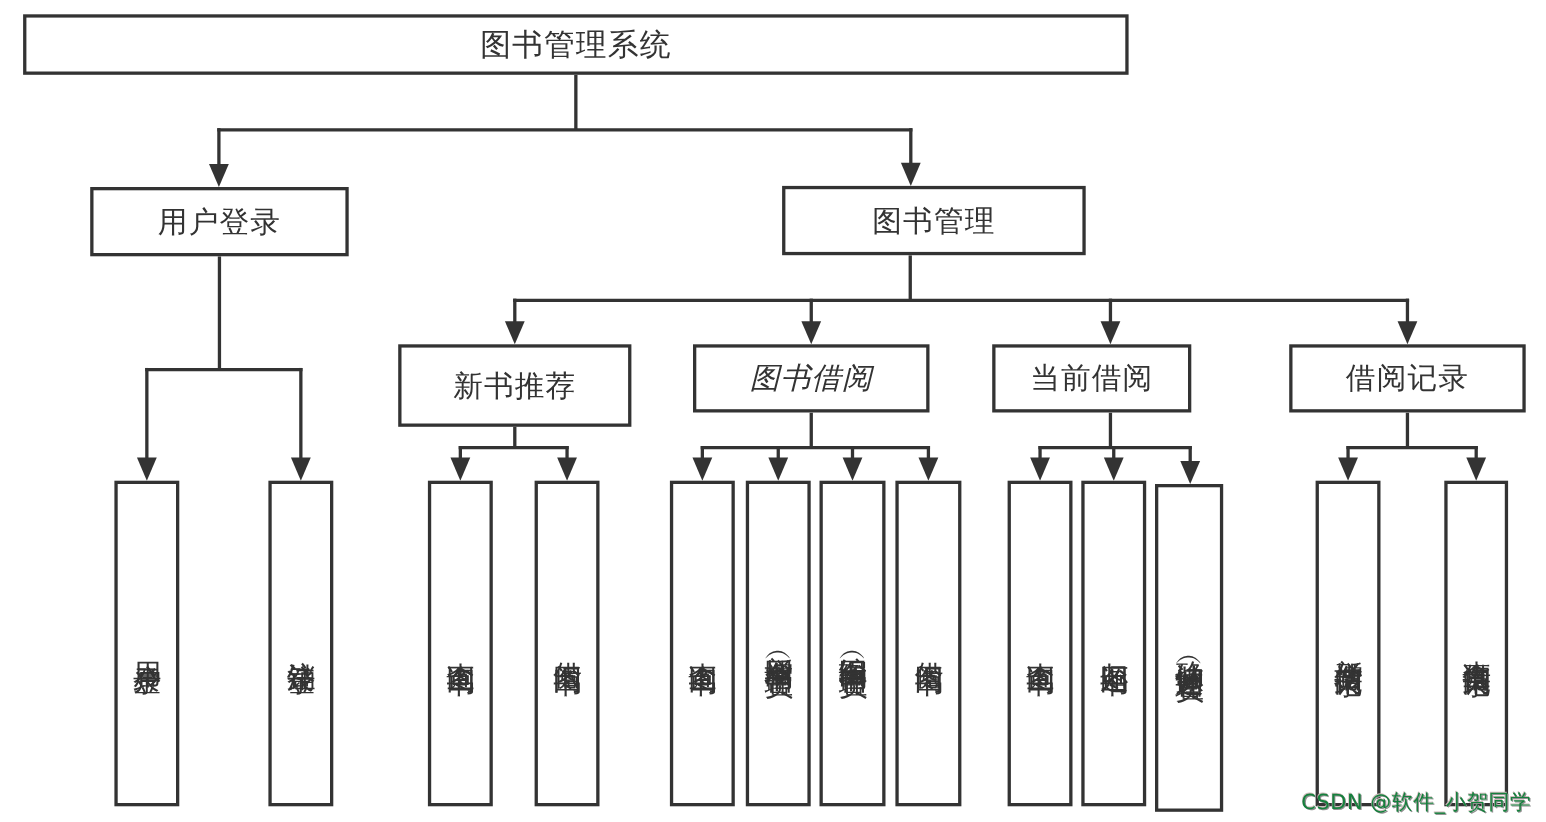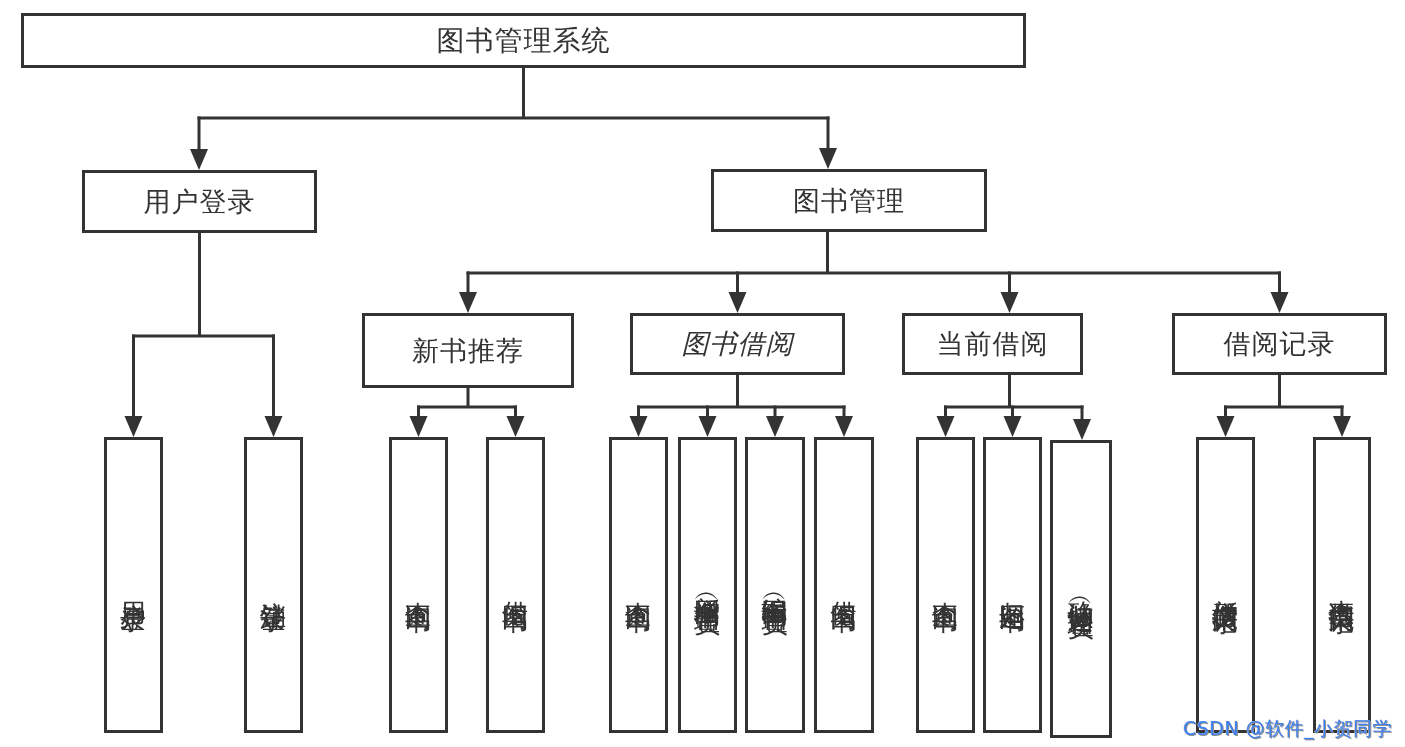--- a/index.html
+++ b/index.html
@@ -36,21 +36,21 @@
     letter-spacing: 2px;
     line-height: 1;
     color: #333333;
   }
   .watermark {
     position: absolute;
     left: 1183px;
     top: 716px;
     font-size: 19px;
     letter-spacing: 0.5px;
-    color: #3b82f6;
+    color: #15803d;
     text-shadow: 1px 1px 0 #8f8f8f, -0.5px -0.5px 0 #cfbcbc;
     white-space: nowrap;
     z-index: 5;
   }
 </style>
 </head>
 <body>
 
 <div class="canvas">
 

